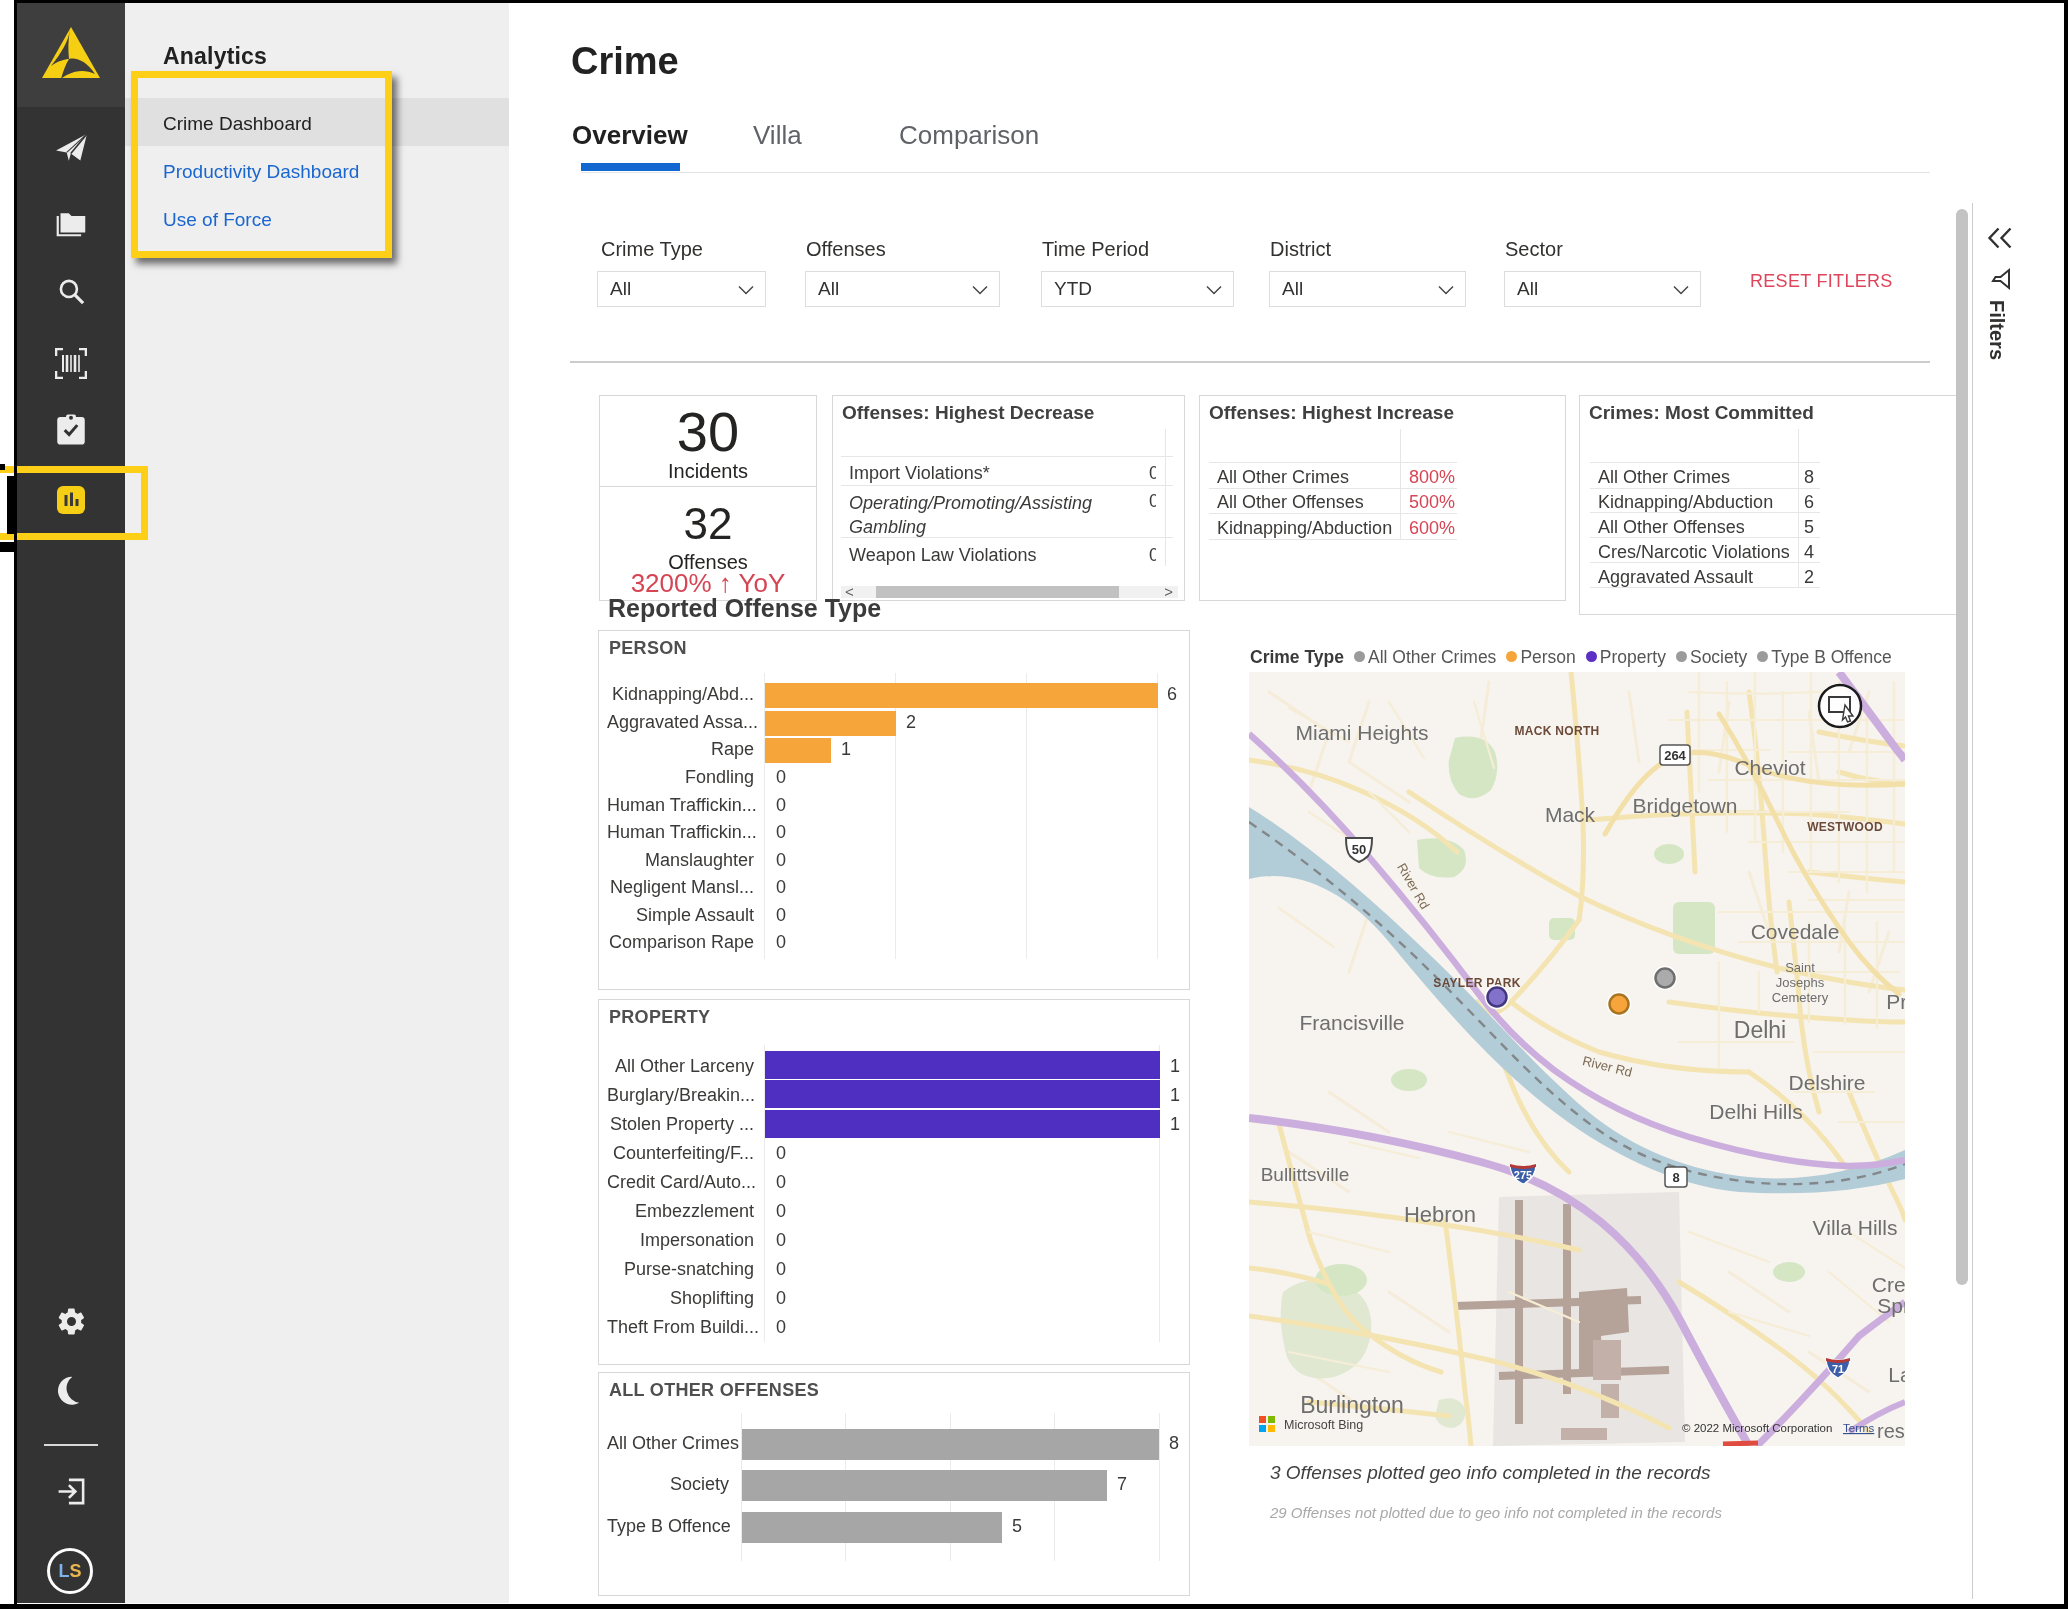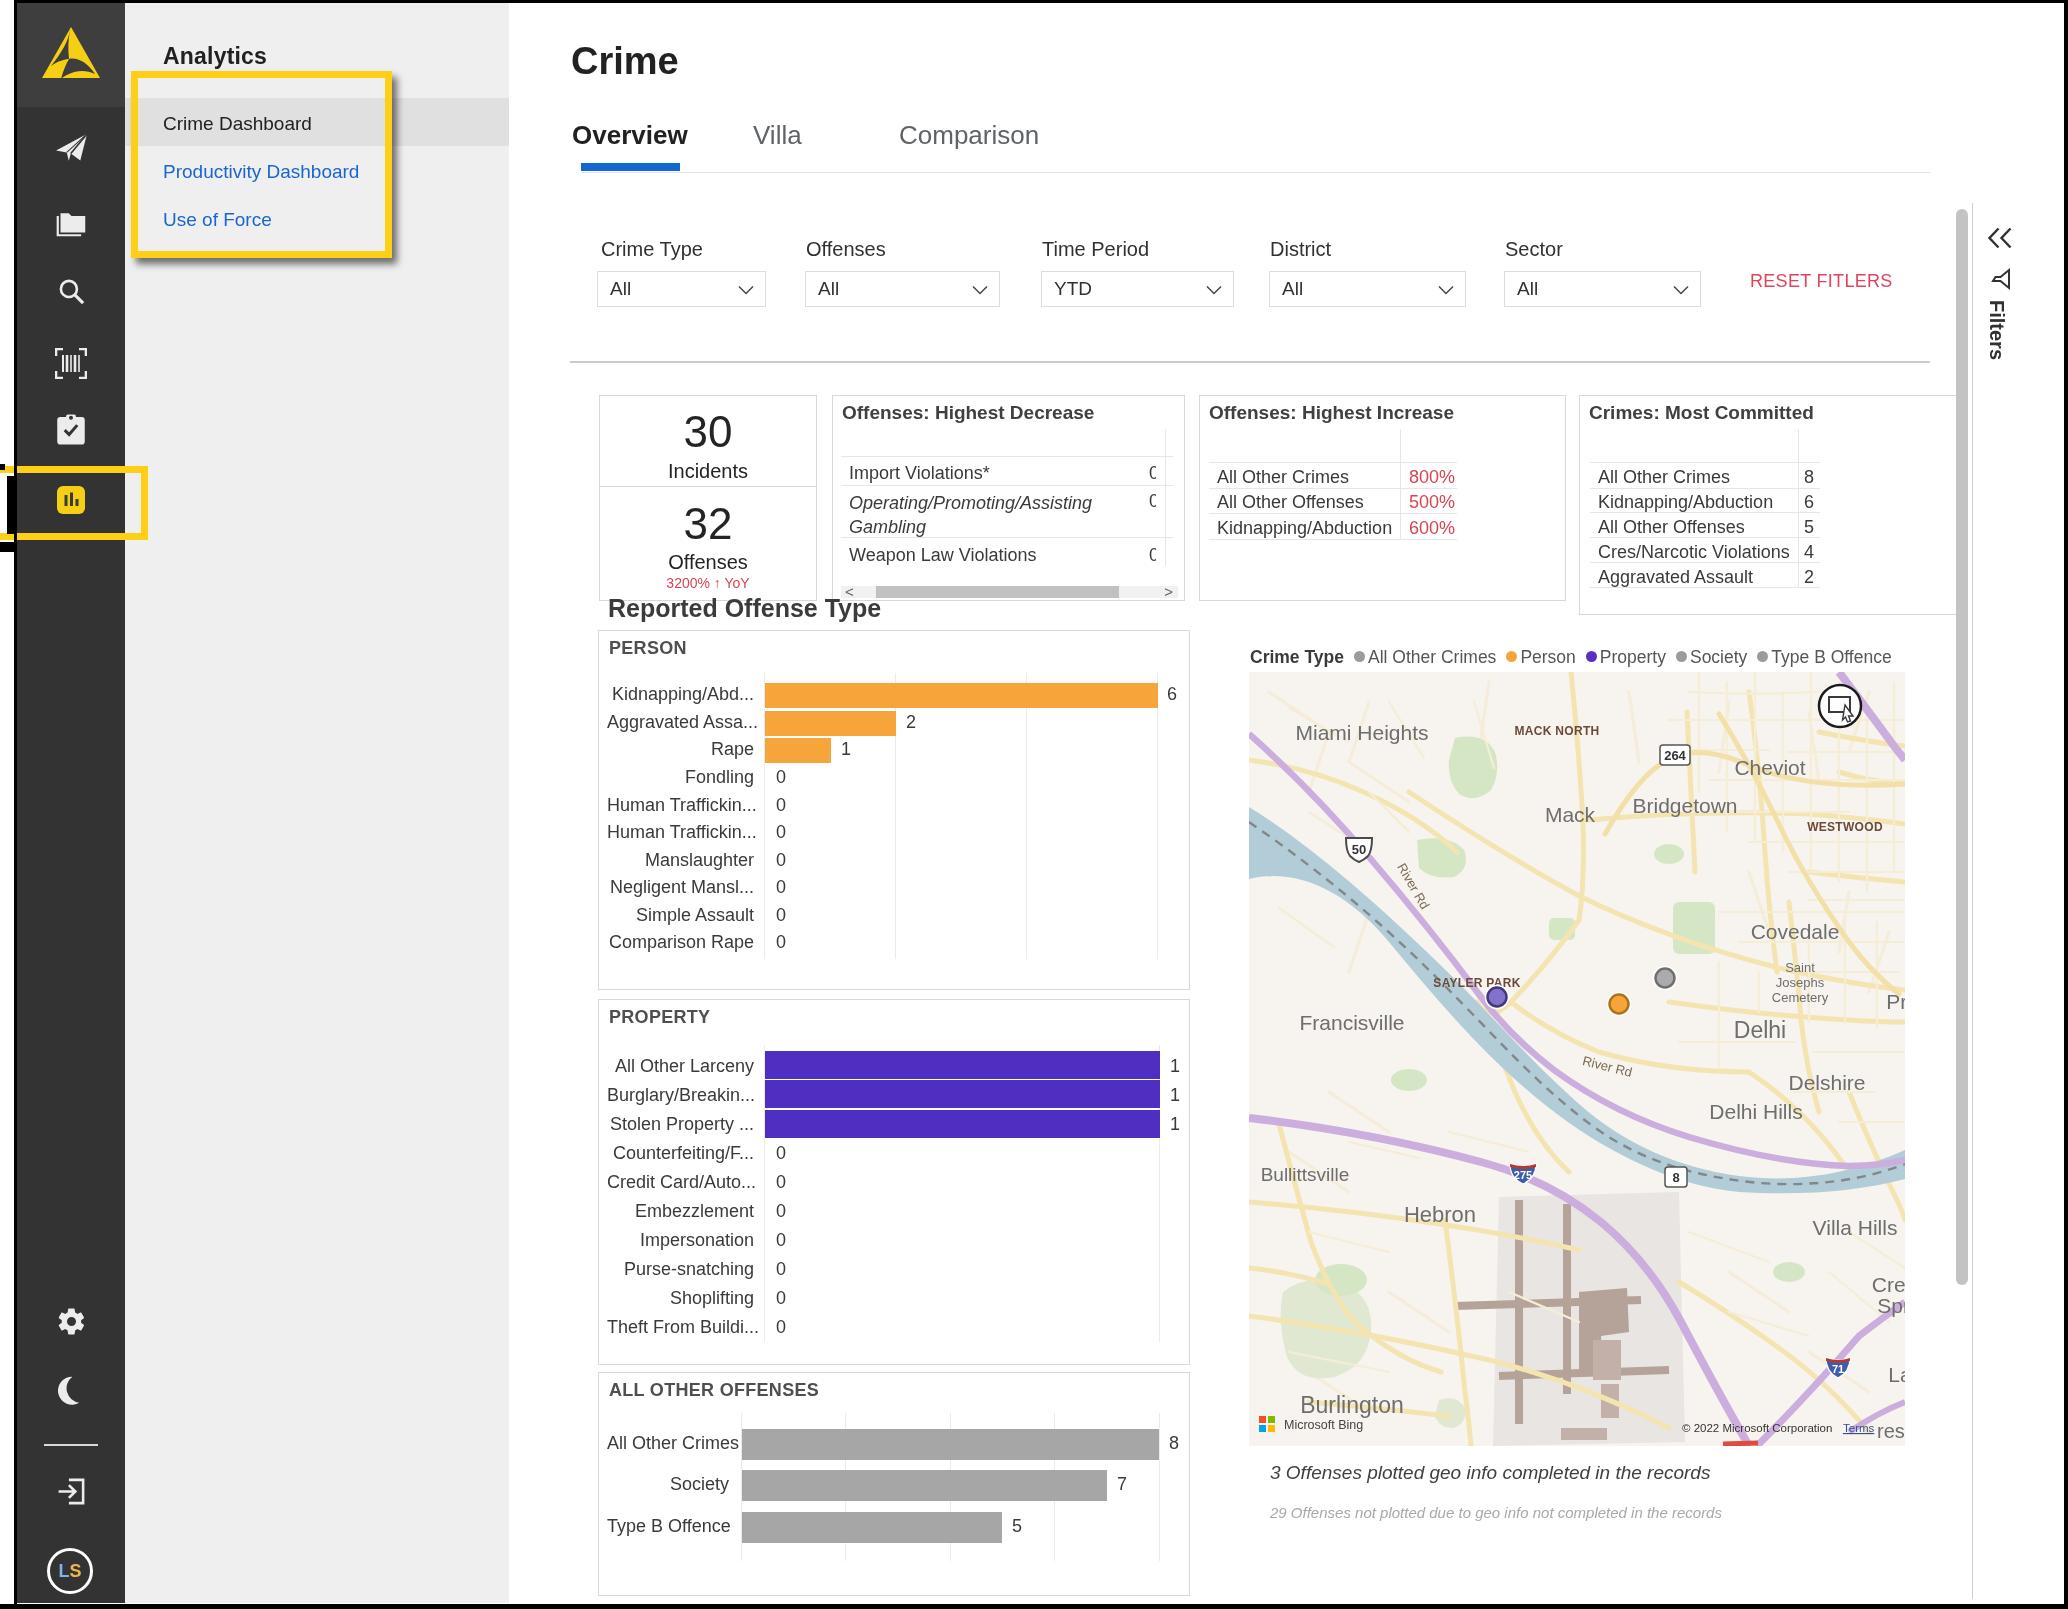--- a/index.html
+++ b/index.html
@@ -169,27 +169,27 @@
   <div class="fbox" style="left:1504px; width:197px;">
       <span>All</span>
       <svg width="18" height="18" viewBox="0 0 18 18">
         <path d="M2 5.5 L9 12.5 L16 5.5" fill="none" stroke="#484644" stroke-width="1.5"></path>
       </svg>
     </div>
   <div class="abs" id="resetf">RESET FITLERS</div>
   <div class="abs" id="fsep"></div>
 
   <div class="card" style="left:599px; top:395px; width:218px; height:92px;">
-    <div style="text-align:center; font-size:44px; line-height:46px; color:#252423; margin-top:13px;">30</div>
+    <div style="text-align:center; font-size:56px; line-height:46px; color:#252423; margin-top:13px;">30</div>
     <div style="text-align:center; font-size:20px; line-height:22px; color:#252423; margin-top:5px;">Incidents</div>
   </div>
   <div class="card" style="left:599px; top:486px; width:218px; height:115px;">
     <div style="text-align:center; font-size:44px; line-height:46px; color:#252423; margin-top:14px;">32</div>
     <div style="text-align:center; font-size:20px; line-height:22px; color:#252423; margin-top:4px;">Offenses</div>
-    <div style="text-align:center; font-size:14px; line-height:21px; color:#d64554;">3200% ↑ YoY</div>
+    <div style="text-align:center; font-size:26px; line-height:21px; color:#d64554;">3200% ↑ YoY</div>
   </div>
   <div class="card" style="left:832px; top:395px; width:353px; height:206px;">
     <div class="ctitle">Offenses: Highest Decrease</div>
     <div class="abs" style="left:332px; top:33px; width:1px; height:137px; background:#e6e6e6;"></div>
     <div class="tline" style="left:8px; top:60px; width:332px;"></div>
     <div class="trow" style="left:16px; top:67px;">Import Violations*</div>
     <div class="tline" style="left:8px; top:89px; width:332px;"></div>
     <div class="trow" style="left:16px; top:95px; width:260px; white-space:normal; line-height:24px;font-style:italic;">Operating/Promoting/Assisting Gambling</div>
     <div class="tline" style="left:8px; top:141px; width:332px;"></div>
     <div class="trow" style="left:16px; top:149px;">Weapon Law Violations</div>

